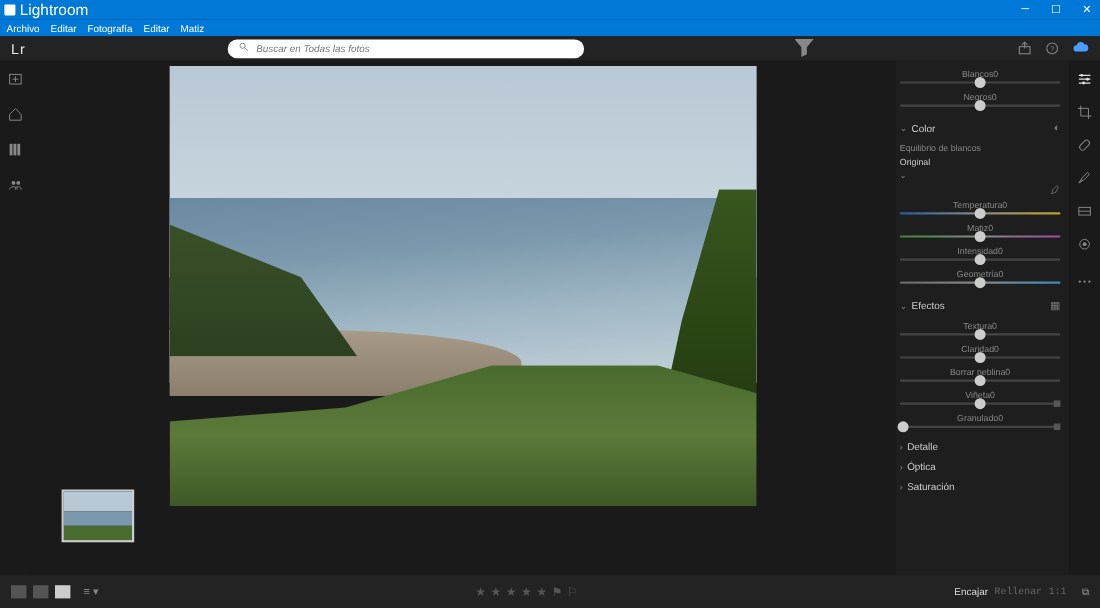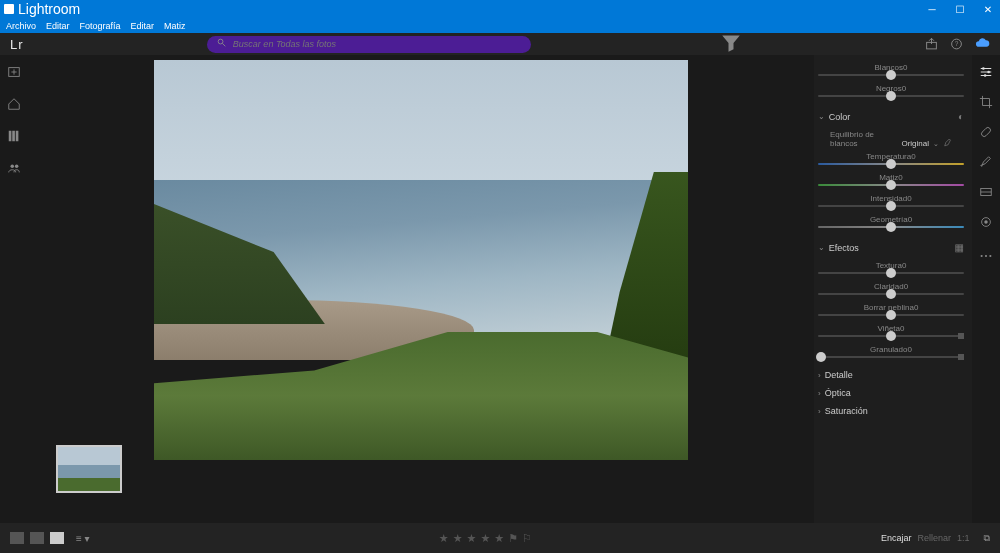--- a/index.html
+++ b/index.html
@@ -9,21 +9,21 @@
 .titlebar .title { font-size: 14px; flex: 1; display: flex; align-items: center; gap: 4px; }
 .titlebar .tb-icon { width: 10px; height: 10px; background: #fff; border-radius: 1px; display: inline-block; }
 .winbtns { display: flex; gap: 12px; font-size: 10px; }
 .winbtn { width: 16px; text-align: center; cursor: pointer; }
 
 .menubar { height: 15px; background: #0078d7; display: flex; align-items: center; padding: 0 6px; gap: 10px; color: #fff; font-size: 9px; }
 .menubar span { cursor: pointer; }
 
 .appbar { height: 22px; background: #232323; display: flex; align-items: center; padding: 0 10px; }
 .logo { color: #e8e8e8; font-size: 13px; font-weight: 300; letter-spacing: 1px; }
-.searchwrap { margin-left: auto; margin-right: auto; width: 324px; height: 17px; background: #4c1d95; border-radius: 9px; display: flex; align-items: center; padding: 0 10px; gap: 6px; }
+.searchwrap { margin-left: auto; margin-right: auto; width: 324px; height: 17px; background: #ffffff; border-radius: 9px; display: flex; align-items: center; padding: 0 10px; gap: 6px; }
 .searchwrap input { background: transparent; border: 0; outline: 0; color: #888; font-size: 9px; width: 100%; font-style: italic; }
 .filterbtn { width: 20px; text-align: center; color: #888; cursor: pointer; margin-left: 6px; }
 .appbar-right { margin-left: auto; display: flex; gap: 12px; color: #888; }
 .appbar-right span { cursor: pointer; font-size: 12px; }
 
 .main { display: flex; height: 468px; }
 
 .leftrail { width: 28px; background: #1a1a1a; display: flex; flex-direction: column; align-items: center; padding-top: 10px; gap: 18px; }
 .leftrail .ricon { width: 14px; height: 14px; color: #888; cursor: pointer; display: flex; align-items: center; justify-content: center; }
 
@@ -46,21 +46,21 @@
 .slider-track.temp { background: linear-gradient(90deg, #2a5a9e, #888, #c2a02a); }
 .slider-track.tint { background: linear-gradient(90deg, #3a8a3a, #888, #a34aa3); }
 .slider-track.sat { background: linear-gradient(90deg, #666, #888, #3a8aba); }
 .slider-thumb { position: absolute; top: -4px; width: 10px; height: 10px; background: #ccc; border-radius: 50%; transform: translateX(-50%); cursor: pointer; }
 .slider-sq { position: absolute; top: -2px; right: 0; width: 6px; height: 6px; background: #555; }
 
 .section { margin: 10px 0 6px; }
 .section-hdr { display: flex; align-items: center; gap: 4px; font-size: 9px; color: #ccc; cursor: pointer; padding: 4px 0; }
 .section-hdr .chev { font-size: 8px; color: #888; }
 .section-hdr .sp { margin-left: auto; color: #777; font-size: 10px; }
-.wb-row { display: flex; align-items: flex-end; font-size: 8px; color: #888; margin: 4px 12px; gap: 4px; }
+.wb-row { display: flex; align-items: flex-start; font-size: 8px; color: #888; margin: 4px 0; gap: 4px; flex-direction: column; }
 .wb-row .wbval { color: #ccc; }
 .wb-row .picker { margin-left: auto; width: 10px; height: 10px; cursor: pointer; color: #888; }
 
 .rightrail { width: 28px; background: #1a1a1a; display: flex; flex-direction: column; align-items: center; padding-top: 10px; gap: 16px; }
 .rightrail .ricon { width: 14px; height: 14px; color: #888; cursor: pointer; display: flex; align-items: center; justify-content: center; }
 .rightrail .ricon.active { color: #e0e0e0; }
 
 .filmstrip { position: absolute; left: 28px; bottom: 30px; width: 66px; height: 48px; border: 2px solid #ccc; overflow: hidden; cursor: pointer; }
 .filmstrip .th-sky { height: 40%; background: #b8c8d4; }
 .filmstrip .th-sea { height: 30%; background: #7b98ac; }
@@ -68,21 +68,21 @@
 
 .bottombar { position: absolute; bottom: 0; left: 0; right: 0; height: 30px; background: #232323; display: flex; align-items: center; padding: 0 10px; }
 .viewbtns { display: flex; gap: 6px; }
 .viewbtn { width: 14px; height: 12px; background: #555; cursor: pointer; }
 .viewbtn.active { background: #ccc; }
 .sortbtn { margin-left: 12px; color: #888; font-size: 10px; cursor: pointer; }
 .stars { margin-left: auto; margin-right: auto; display: flex; gap: 4px; align-items: center; color: #555; font-size: 11px; }
 .stars .star { cursor: pointer; }
 .flagbtn { cursor: pointer; }
 .zoom { color: #999; font-size: 9px; cursor: pointer; display: flex; gap: 6px; align-items: center; }
-.zoom .z1 { color: #666; }
+.zoom .z1 { color: #666; font-family: Liberation Mono, monospace; }
 .zoom .comp { margin-left: 8px; }
 
 .presets { position: absolute; right: 30px; bottom: 6px; font-size: 9px; color: #ccc; background: #1a1a1a; padding: 4px 0; cursor: pointer; }
 .infobtn { position: absolute; right: 8px; bottom: 8px; color: #888; font-size: 12px; cursor: pointer; }
 
 svg { width: 100%; height: 100%; fill: currentColor; }
 </style>
 </head>
 <body>
 

